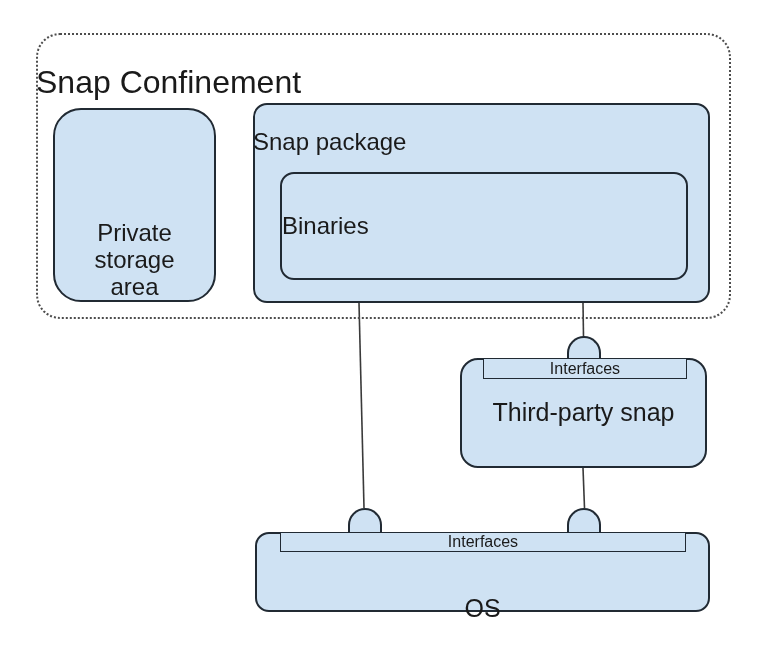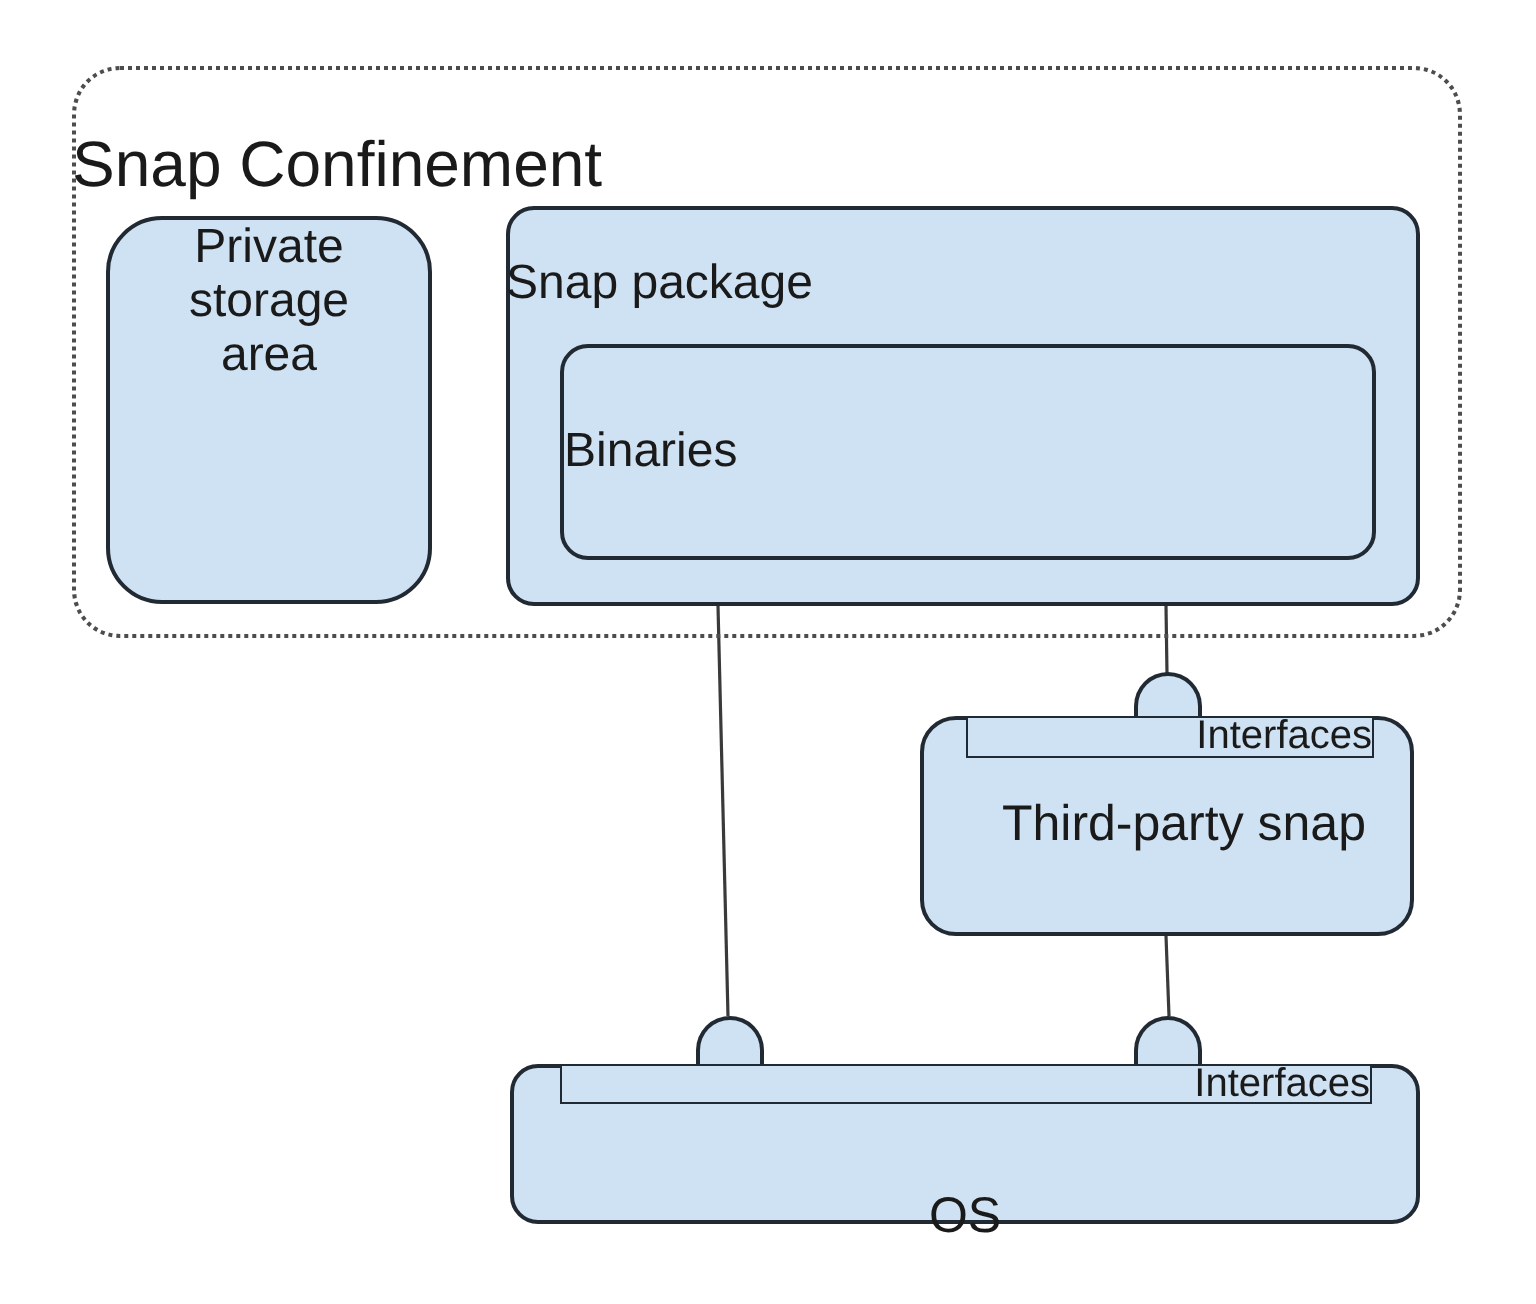--- a/index.html
+++ b/index.html
@@ -44,21 +44,21 @@
 
   
   .node {
     background: var(--box-fill);
     border: 2px solid var(--box-border);
   }
 
   .private-box {
     left: 53px; top: 108px; width: 163px; height: 194px;
     border-radius: 28px;
-    display: flex; align-items: flex-start; justify-content: center;
+    display: flex; align-items: flex-end; justify-content: center;
   }
   .private-label {
     text-align: center;
     font-size: 24px;
     line-height: 27px;
     width: 120px;
   }
 
   .snap-package-box {
     left: 253px; top: 103px; width: 457px; height: 200px;
@@ -75,42 +75,42 @@
     border-radius: 14px;
     display: flex; align-items: center; justify-content: flex-start;
   }
   .binaries-label { font-size: 24px; }
 
   .thirdparty-box {
     left: 460px; top: 358px; width: 247px; height: 110px;
     border-radius: 18px;
   }
   .thirdparty-label {
-    left: 436px; top: 398px; width: 247px;
-    text-align: right;
+    left: 460px; top: 398px; width: 247px;
+    text-align: center;
     font-size: 25px;
   }
 
   .os-box {
     left: 255px; top: 532px; width: 455px; height: 80px;
     border-radius: 14px;
   }
   .os-label {
     left: 255px; top: 558px; width: 455px;
     text-align: center;
     font-size: 25px;
     margin-top: 36px;
   }
 
   
   .iface-bar {
     background: var(--box-fill);
     border: 1.5px solid var(--box-border);
-    text-align: right;
-    font-size: 20px;
+    text-align: center;
+    font-size: 16px;
     overflow: hidden;
   }
   .tp-iface-bar {
     left: 483px; top: 358px; width: 204px; height: 21px;
     line-height: 19px;
   }
   .os-iface-bar {
     left: 280px; top: 532px; width: 406px; height: 20px;
     line-height: 18px;
   }

